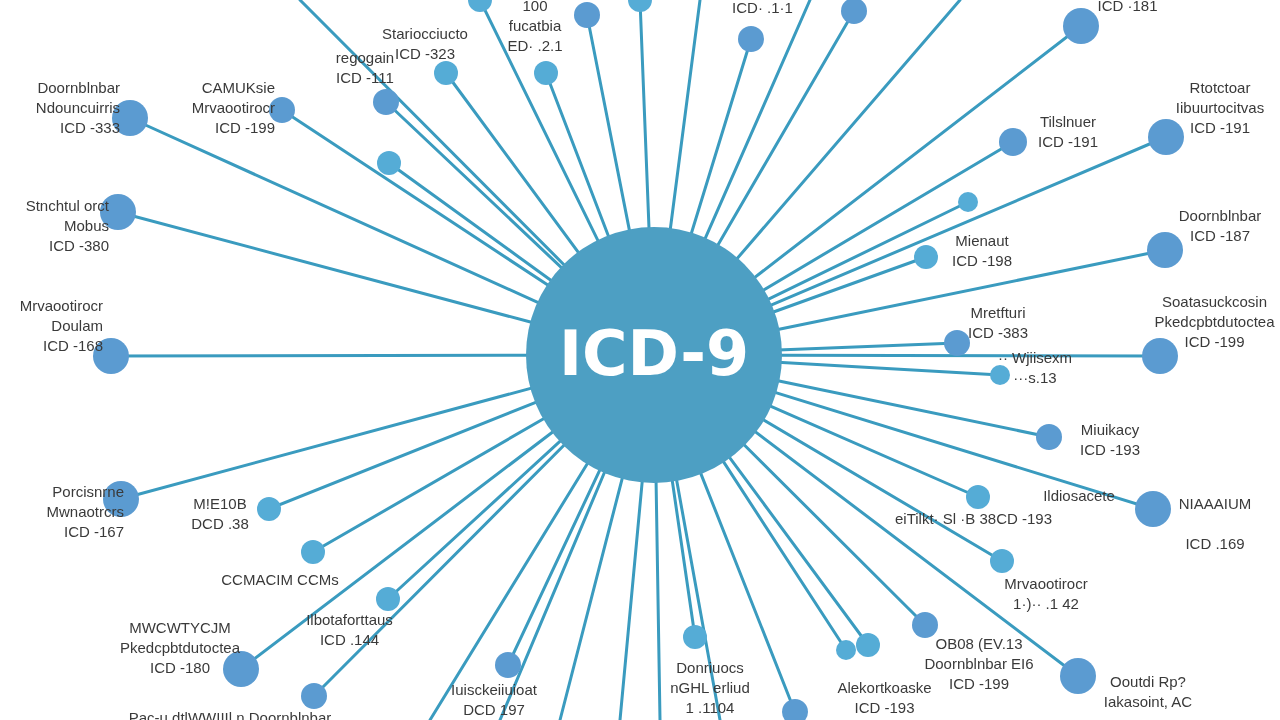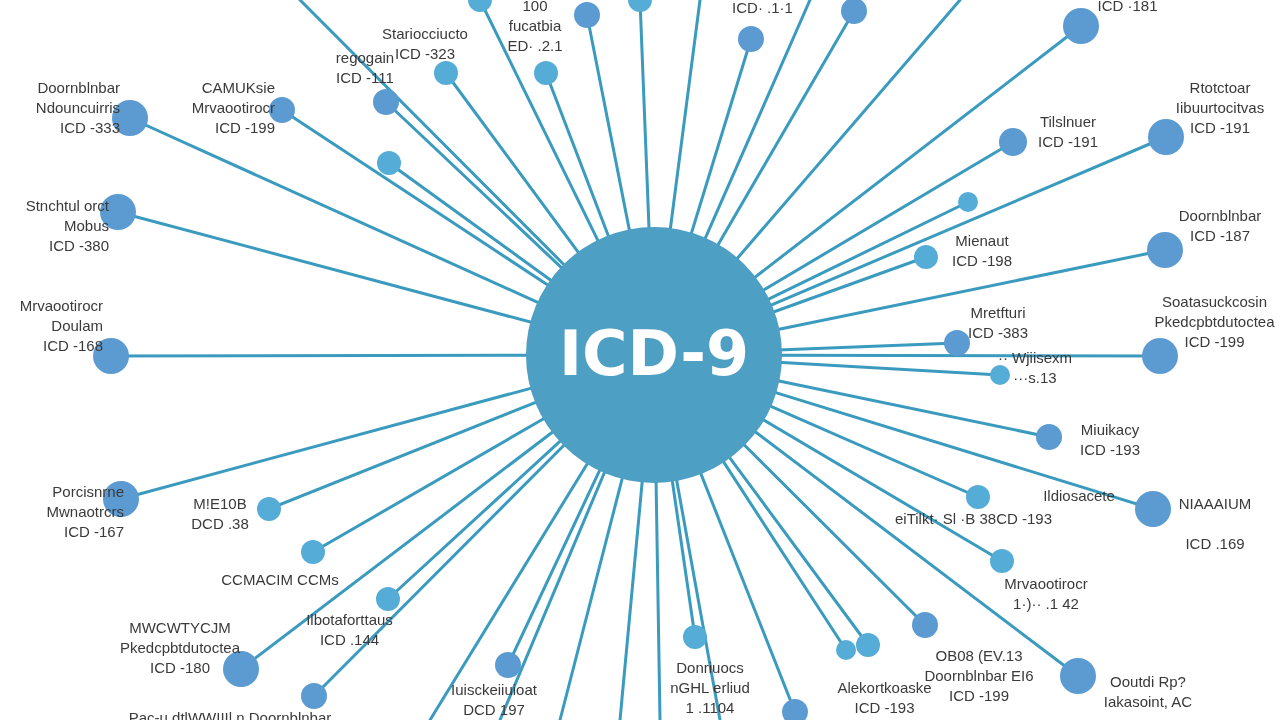--- a/index.html
+++ b/index.html
@@ -220,21 +220,21 @@
     </div>
     <div class="node-label center" style="left: 110px; top: 618px; width: 140px;">
       <span>MWCWTYCJM</span>
       <span>Pkedcpbtdutoctea</span>
       <span>ICD -180</span>
     </div>
     <div class="node-label center" style="left: 292px; top: 610px; width: 115px;">
       <span>Ilbotaforttaus</span>
       <span>ICD .144</span>
     </div>
-    <div class="node-label center" style="left: 924px; top: 634px; width: 110px; margin-top: 12px;">
+    <div class="node-label center" style="left: 924px; top: 634px; width: 110px;">
       <span>OB08 (EV.13</span>
       <span>Doornblnbar EI6</span>
       <span>ICD -199</span>
     </div>
     <div class="node-label center" style="left: 1098px; top: 672px; width: 100px;">
       <span>Ooutdi Rp?</span>
       <span>Iakasoint, AC</span>
     </div>
     <div class="node-label center" style="left: 660px; top: 658px; width: 100px; text-align: center;">
       <span>Donriuocs</span>

